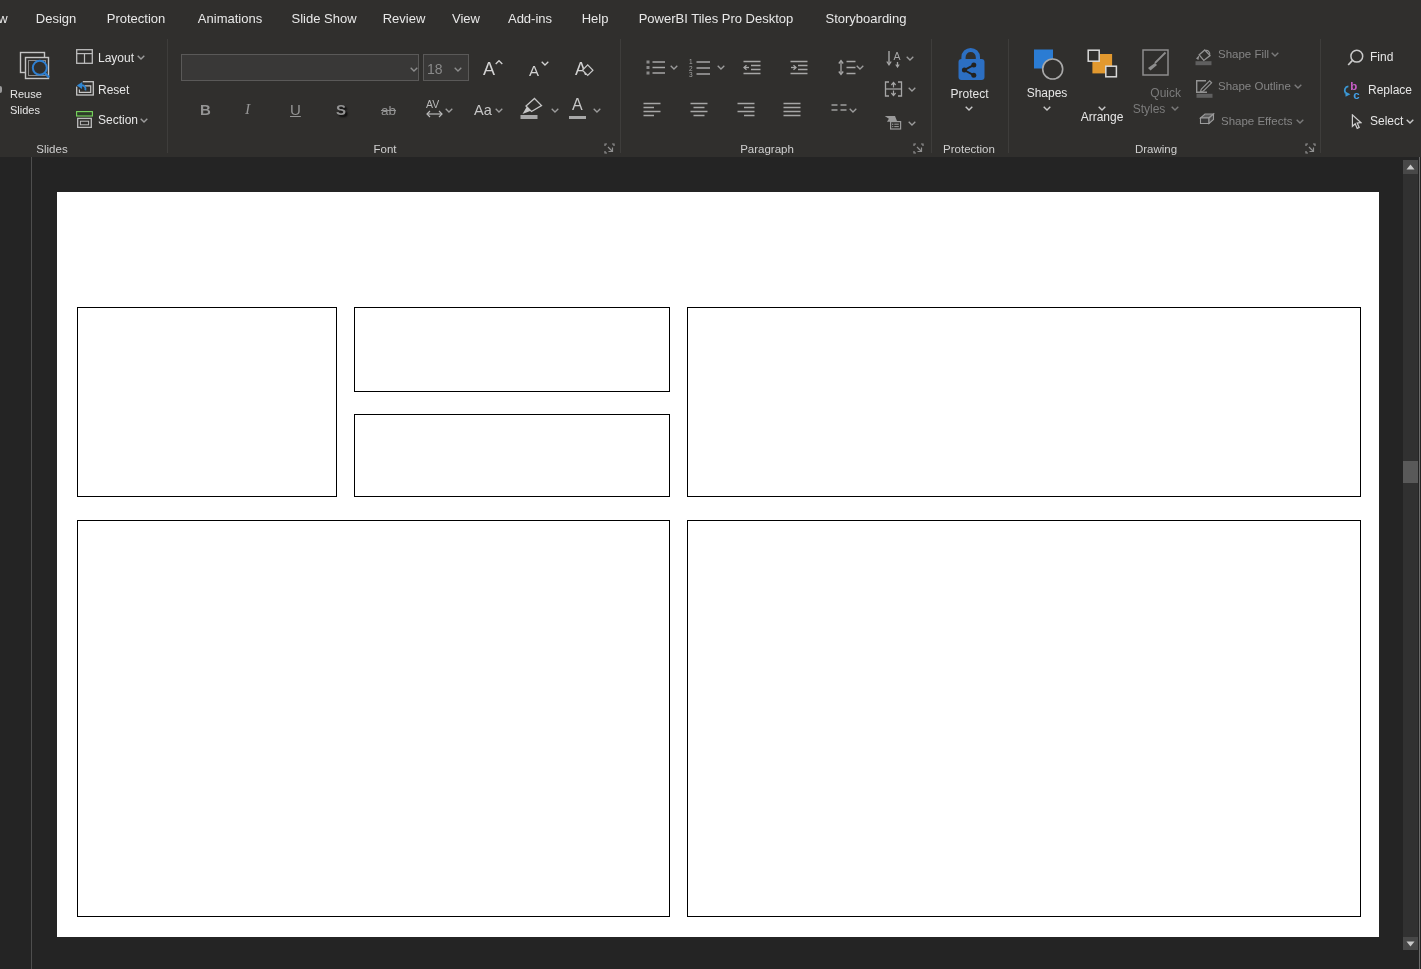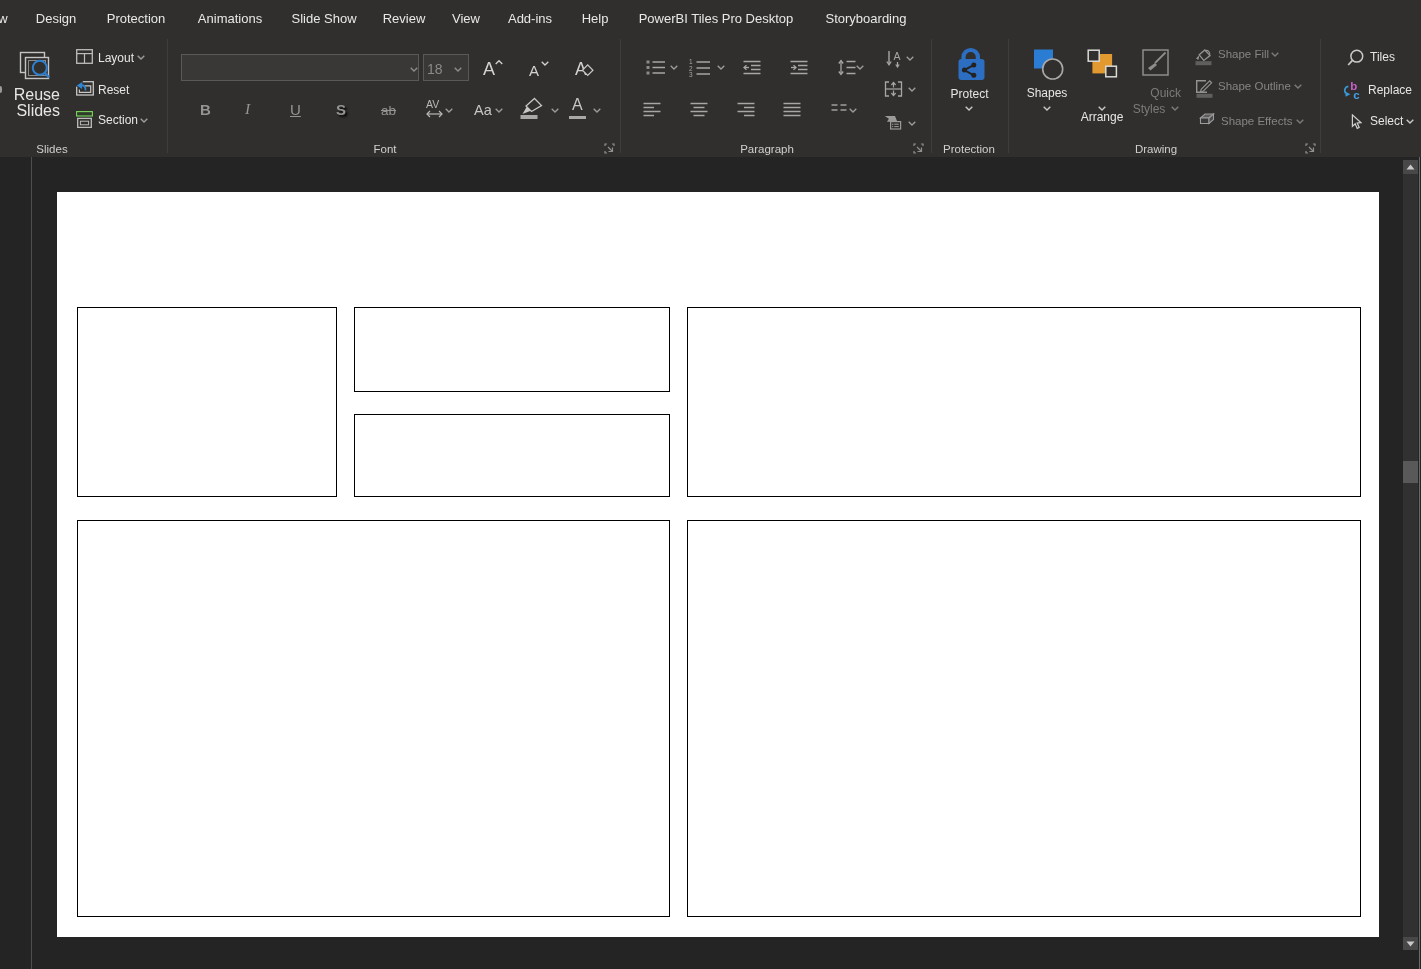--- a/index.html
+++ b/index.html
@@ -57,21 +57,21 @@
   <div class="glabel" style="left:1424px;margin-left:48px;">Editing</div>
 
   <div class="abs" style="left:0;top:50px;width:2px;height:7px;background:#9a9a9a;border-radius:0 2px 2px 0;"></div>
   <svg class="abs" style="left:19px;top:15px;" width="32" height="31" viewBox="0 0 32 31">
     <rect x="1.5" y="1.5" width="24" height="20" fill="none" stroke="#c4c4c4" stroke-width="1.4"></rect>
     <rect x="6.5" y="6.5" width="23" height="21" fill="#302f2d" stroke="#c4c4c4" stroke-width="1.4"></rect>
     <rect x="9.5" y="9.5" width="17" height="15" fill="none" stroke="#8a8a8a" stroke-width="1"></rect>
     <circle cx="20.8" cy="16.8" r="7" fill="#302f2d" stroke="#2f7fd0" stroke-width="2"></circle>
     <line x1="25.5" y1="21.5" x2="30" y2="26.5" stroke="#2f7fd0" stroke-width="2.6"></line>
   </svg>
-  <div class="abs" style="left:10px;top:51px;width:50px;text-align:right;color:#e6e6e6;font-size:16px;line-height:15.5px;">Reuse<br>Slides</div>
+  <div class="abs" style="left:10px;top:51px;width:50px;text-align:left;color:#e6e6e6;font-size:11px;line-height:15.5px;">Reuse<br>Slides</div>
   <svg class="abs" style="left:76px;top:13px;" width="17" height="15" viewBox="0 0 17 15">
     <rect x="0.7" y="0.7" width="15.6" height="13.6" fill="none" stroke="#bdbdbd" stroke-width="1.3"></rect>
     <line x1="0.7" y1="4.6" x2="16.3" y2="4.6" stroke="#bdbdbd" stroke-width="1.2"></line>
     <line x1="8.5" y1="4.6" x2="8.5" y2="14.3" stroke="#bdbdbd" stroke-width="1.2"></line>
   </svg>
   <div class="btnlabel" style="left:98px;top:14.5px;text-align:right;">Layout</div>
   <svg class="chev" style="left:137px;top:19px;" viewBox="0 0 8 5">
       <path d="M0.7 0.7 L4 4 L7.3 0.7" fill="none" stroke="#9c9c9c" stroke-width="1.4"></path>
     </svg>
   <svg class="abs" style="left:76px;top:45px;" width="18" height="15" viewBox="0 0 18 15">
@@ -343,21 +343,21 @@
     </svg>
   <svg class="abs" style="left:1305px;top:107px;" width="11" height="11" viewBox="0 0 11 11">
     <path d="M1 3 V1 H3 M8 1 H10 V3 M1 8 V10 H3" fill="none" stroke="#8f8f8f" stroke-width="1.2"></path>
     <path d="M4 4 L8.5 8.5 M8.5 4.5 V8.5 H4.5" fill="none" stroke="#8f8f8f" stroke-width="1.2"></path>
   </svg>
 
   <svg class="abs" style="left:1346px;top:12px;" width="19" height="19" viewBox="0 0 19 19">
     <circle cx="10.8" cy="8.2" r="5.9" fill="none" stroke="#c9c9c9" stroke-width="1.5"></circle>
     <line x1="6.2" y1="12.6" x2="2.2" y2="17" stroke="#c9c9c9" stroke-width="1.7"></line>
   </svg>
-  <div class="abs" style="left:1370px;top:14.1px;color:#e6e6e6;font-size:12px;">Tiles</div>
+  <div class="abs" style="left:1370px;top:14.1px;color:#e6e6e6;font-size:12px;">Find</div>
   <svg class="abs" style="left:1343px;top:44px;" width="19" height="20" viewBox="0 0 19 20">
     <text x="7.2" y="10" font-size="11.5" fill="#c95fc9" font-family="Liberation Sans" font-weight="bold">b</text>
     <text x="10.2" y="18.5" font-size="11.5" fill="#44a0e8" font-family="Liberation Sans" font-weight="bold">c</text>
     <path d="M5.4 6.4 C2.2 6.6 0.6 10.2 2.6 13.2" fill="none" stroke="#3b97d3" stroke-width="1.8"></path>
     <path d="M2.2 11.4 L7.4 14.2 L2.6 16.8 Z" fill="#3b97d3"></path>
   </svg>
   <div class="abs" style="left:1368px;top:46.6px;color:#e6e6e6;font-size:12px;">Replace</div>
   <svg class="abs" style="left:1351px;top:78px;" width="11" height="17" viewBox="0 0 11 17">
     <path d="M1.4 0.9 L1.4 12.3 L4.2 9.8 L6.2 14.4 L8.2 13.5 L6.2 9 L10 8.7 Z" fill="#302f2d" stroke="#d0d0d0" stroke-width="1.2"></path>
   </svg>

